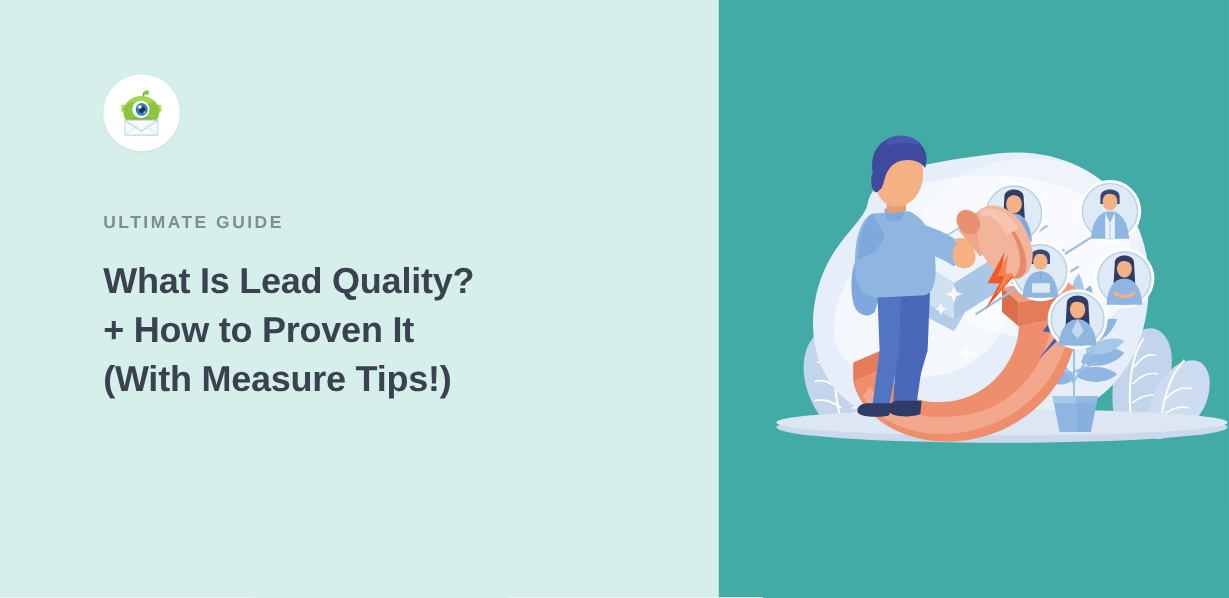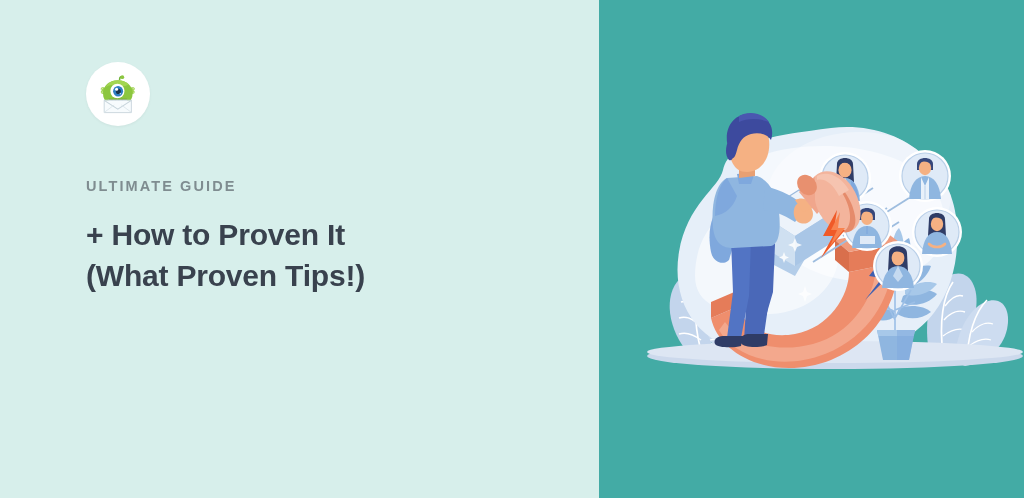--- a/index.html
+++ b/index.html
@@ -119,22 +119,23 @@
         <path d="M12.2 32.2 L39.4 32.2 L39.4 44.6 L12.2 44.6 Z" fill="#f7fbfd"></path>
         <path d="M12.2 32.2 L39.4 32.2 L39.4 44.6 L12.2 44.6 Z" fill="none" stroke="#c7d4db" stroke-width="0.9"></path>
         <path d="M12.2 32.4 L25.8 41.2 L39.4 32.4" fill="none" stroke="#c7d4db" stroke-width="1.1"></path>
         <path d="M12.2 44.4 L22.2 37.0 M39.4 44.4 L29.4 37.0" fill="none" stroke="#dbe5ea" stroke-width="0.9"></path>
       </svg>
     </div>
 
     <div class="eyebrow">ULTIMATE GUIDE</div>
 
     <h1 class="headline">
+      <span class="hl-line">What Is Lead Quality?</span>
       <span class="hl-line">+ How to Proven It</span>
-      <span class="hl-line">(What Proven Tips!)</span>
+      <span class="hl-line">(With Measure Tips!)</span>
     </h1>
   </div>
 
   <div class="right-panel">
     <svg class="illustration" viewBox="0 0 445 498">
       <defs>
         <clipPath id="cloudclip">
           <path d="M232 128 C300 120 355 164 358 226 C362 290 330 344 262 352 L150 352 C96 344 72 300 80 252 C88 204 120 188 124 170 C130 142 170 136 232 128 Z"></path>
         </clipPath>
       </defs>

